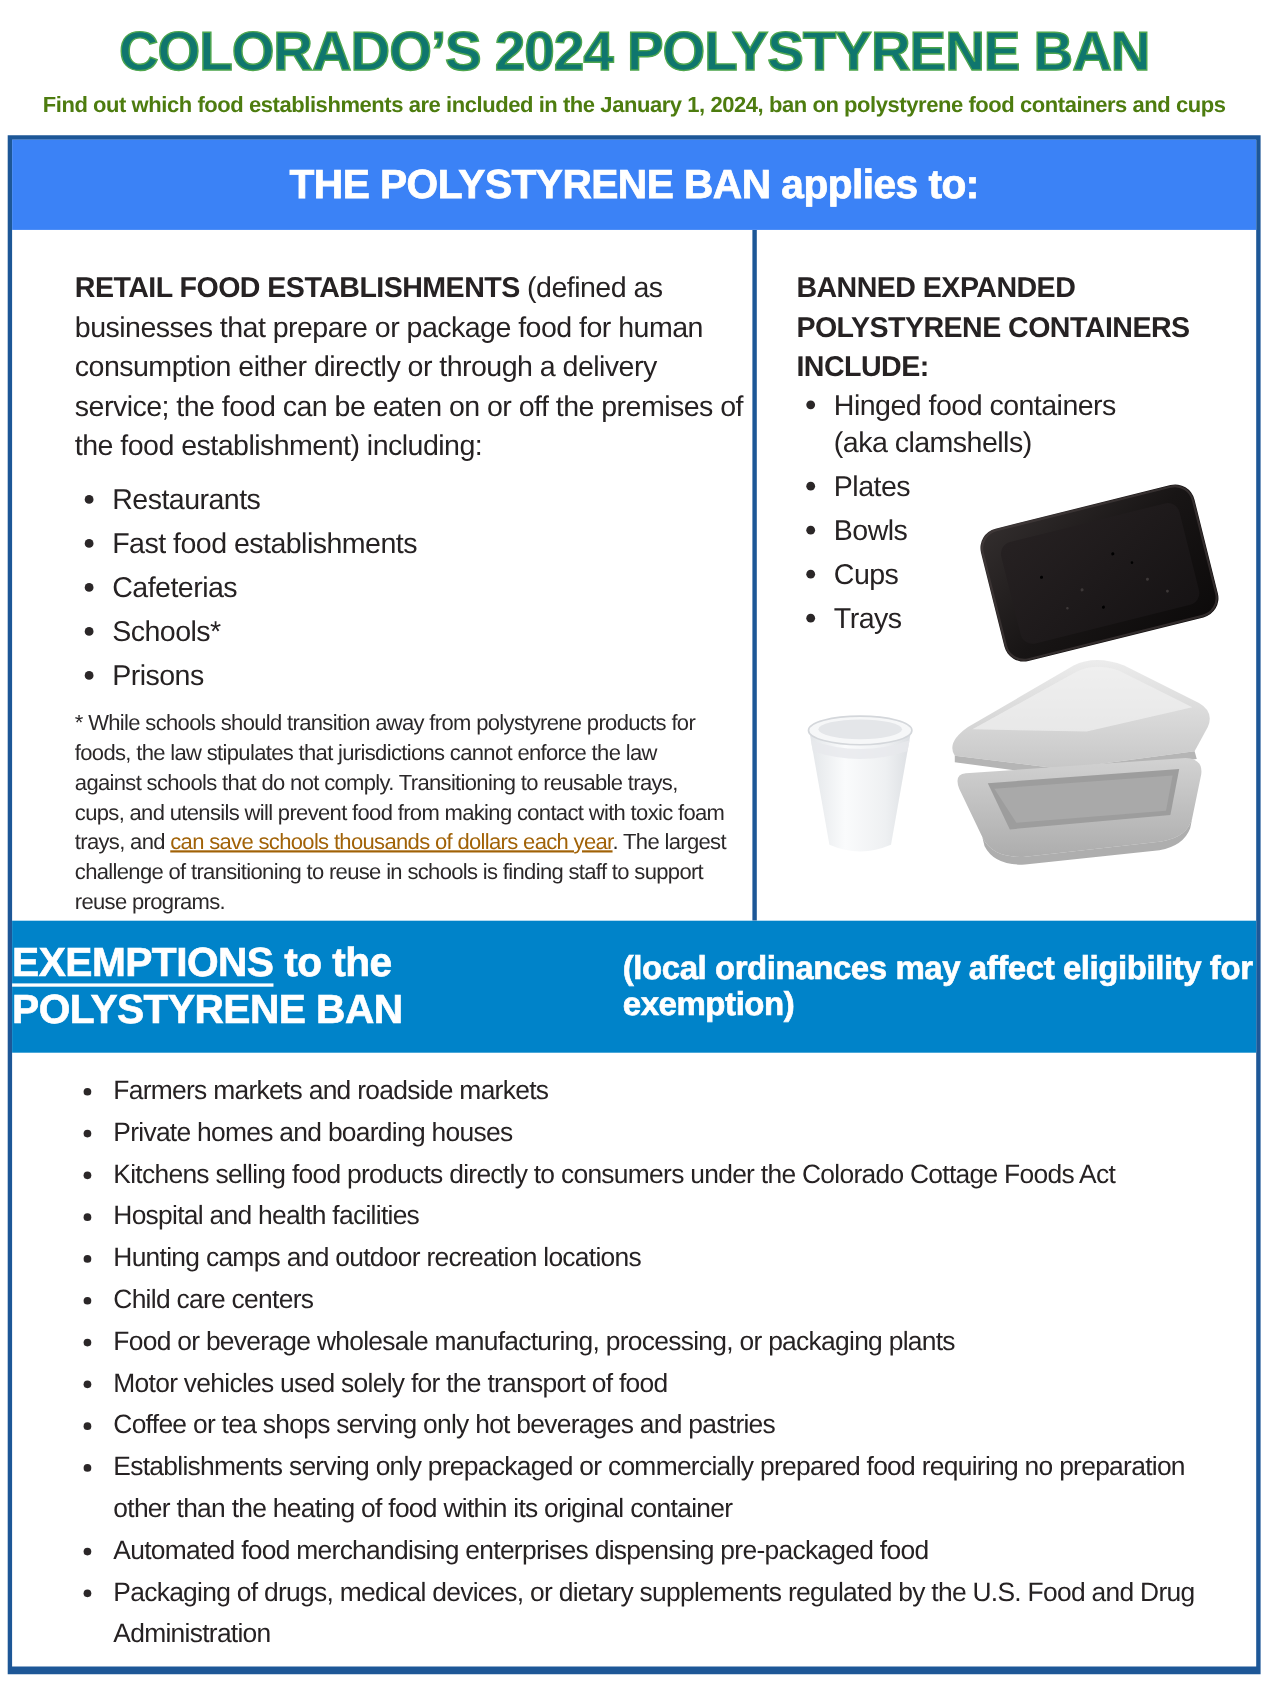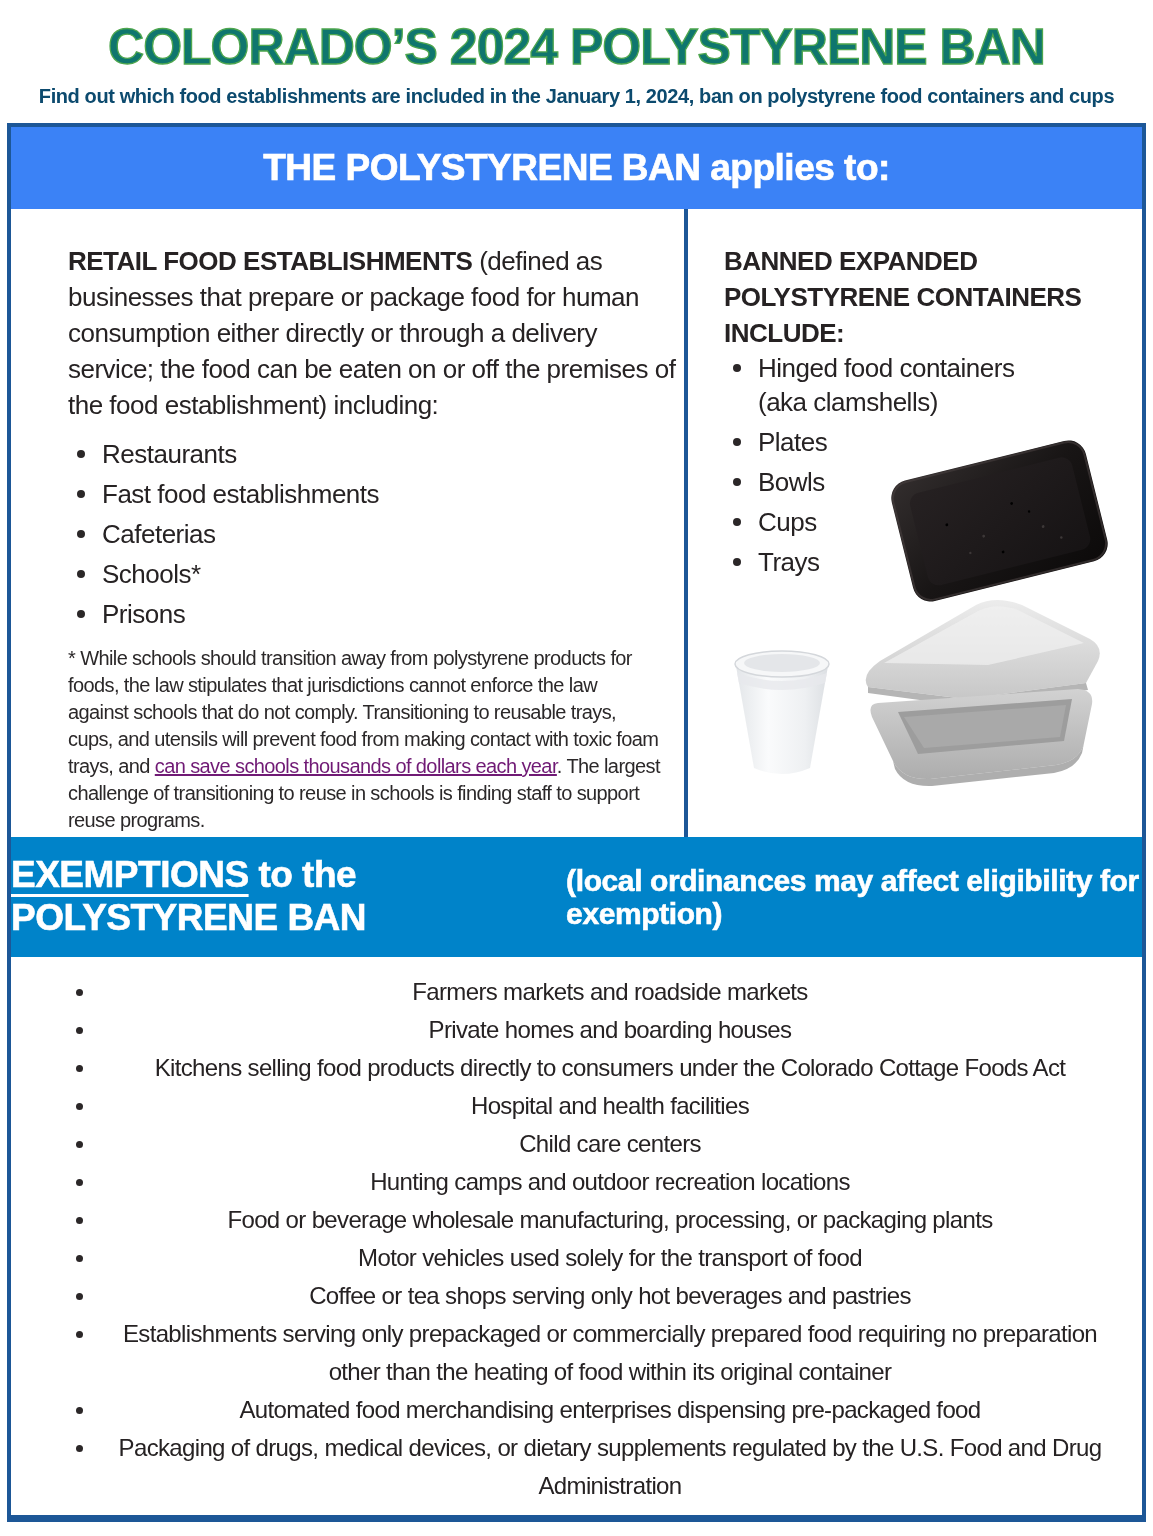--- a/index.html
+++ b/index.html
@@ -9,21 +9,21 @@
     color:#262223;-webkit-font-smoothing:antialiased;
   }
   
   .header{padding-top:20px;text-align:center;}
   .title{
     margin:0;font-size:50px;font-weight:bold;letter-spacing:-1px;
     color:#0f766e;-webkit-text-stroke:1.3px #4ea64e;line-height:1.1;
   }
   .subtitle{
     margin:9px 0 0;font-size:20px;font-weight:bold;letter-spacing:-0.4px;
-    color:#0c4a6e;line-height:1.2;
+    color:#4d7c0f;line-height:1.2;
   }
   
   .box{
     margin:15px 7px 0;border:4px solid #1d5797;border-bottom-width:7px;
     background:#fff;
   }
   
   .banner1{
     height:82px;background:#3b82f6;display:flex;align-items:center;justify-content:center;
     color:#fff;font-size:37px;font-weight:bold;letter-spacing:-0.5px;
@@ -48,21 +48,21 @@
   ul.blist li::before{
     content:"";position:absolute;left:9px;top:13px;width:8px;height:8px;
     border-radius:50%;background:#2b2728;
   }
   .col-right ul.blist{margin-top:0;width:320px;}
 
   .footnote{
     margin:14px 0 0;width:592px;font-size:20px;line-height:27px;
     letter-spacing:-0.6px;color:#2b2829;
   }
-  .footnote a{color:#701a75;text-decoration:underline;cursor:pointer;}
+  .footnote a{color:#a16207;text-decoration:underline;cursor:pointer;}
 
   
   .img-abs{position:absolute;}
   .tray-img{left:197px;top:228px;}
   .cup-img{left:30px;top:430px;}
   .clam-img{left:150px;top:382px;}
 
   
   .banner2{
     height:120px;background:#0083c9;display:flex;
@@ -70,21 +70,21 @@
     -webkit-text-stroke:0.6px #fff;
   }
   .banner2 .l1{font-size:37px;letter-spacing:-0.5px;line-height:1.15;}
   .banner2 .l1 .u{
     text-decoration:underline;text-decoration-thickness:3px;text-underline-offset:7px;
   }
   .banner2 .l2{font-size:30px;letter-spacing:-0.4px;line-height:1.1;}
 
   
   .exemptions{padding:16px 25px 10px 62px;}
-  ul.elist{list-style:none;margin:0;padding:0;text-align:center;}
+  ul.elist{list-style:none;margin:0;padding:0;}
   ul.elist li{
     position:relative;padding-left:30px;font-size:24px;line-height:38px;
     letter-spacing:-0.65px;
   }
   ul.elist li::before{
     content:"";position:absolute;left:3px;top:16px;width:7px;height:7px;
     border-radius:50%;background:#2b2728;
   }
 </style>
 </head>
@@ -197,22 +197,22 @@
     <div class="l1"><span class="u">EXEMPTIONS</span><span> to the POLYSTYRENE BAN</span></div>
     <div class="l2">(local ordinances may affect eligibility for exemption)</div>
   </div>
 
   <div class="exemptions">
     <ul class="elist">
         <li><span>Farmers markets and roadside markets</span></li>
         <li><span>Private homes and boarding houses</span></li>
         <li><span>Kitchens selling food products directly to consumers under the Colorado Cottage Foods Act</span></li>
         <li><span>Hospital and health facilities</span></li>
+        <li><span>Hunting camps and outdoor recreation locations</span></li>
         <li><span>Child care centers</span></li>
-        <li><span>Hunting camps and outdoor recreation locations</span></li>
         <li><span>Food or beverage wholesale manufacturing, processing, or packaging plants</span></li>
         <li><span>Motor vehicles used solely for the transport of food</span></li>
         <li><span>Coffee or tea shops serving only hot beverages and pastries</span></li>
         <li><span>Establishments serving only prepackaged or commercially prepared food requiring no preparation other than the heating of food within its original container</span></li>
         <li><span>Automated food merchandising enterprises dispensing pre-packaged food</span></li>
         <li><span>Packaging of drugs, medical devices, or dietary supplements regulated by the U.S. Food and Drug Administration</span></li>
       </ul>
   </div>
 
 </div>

